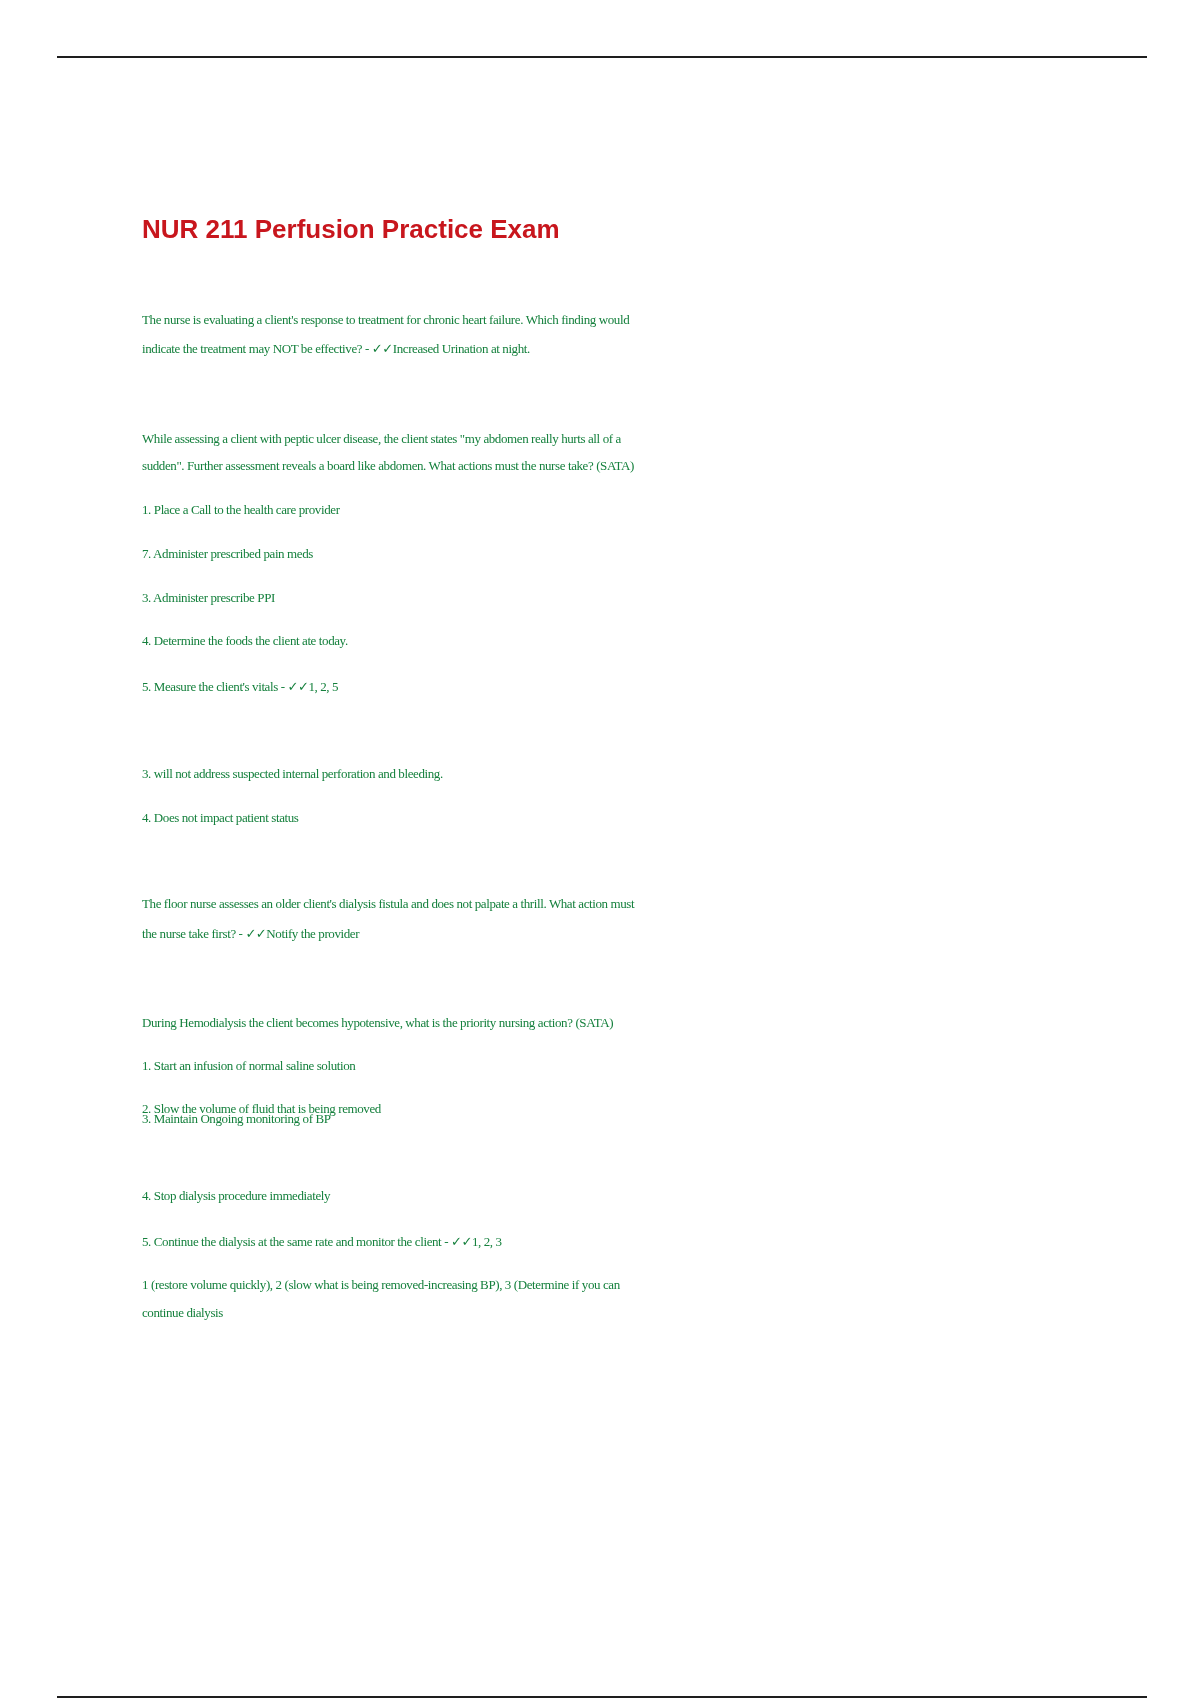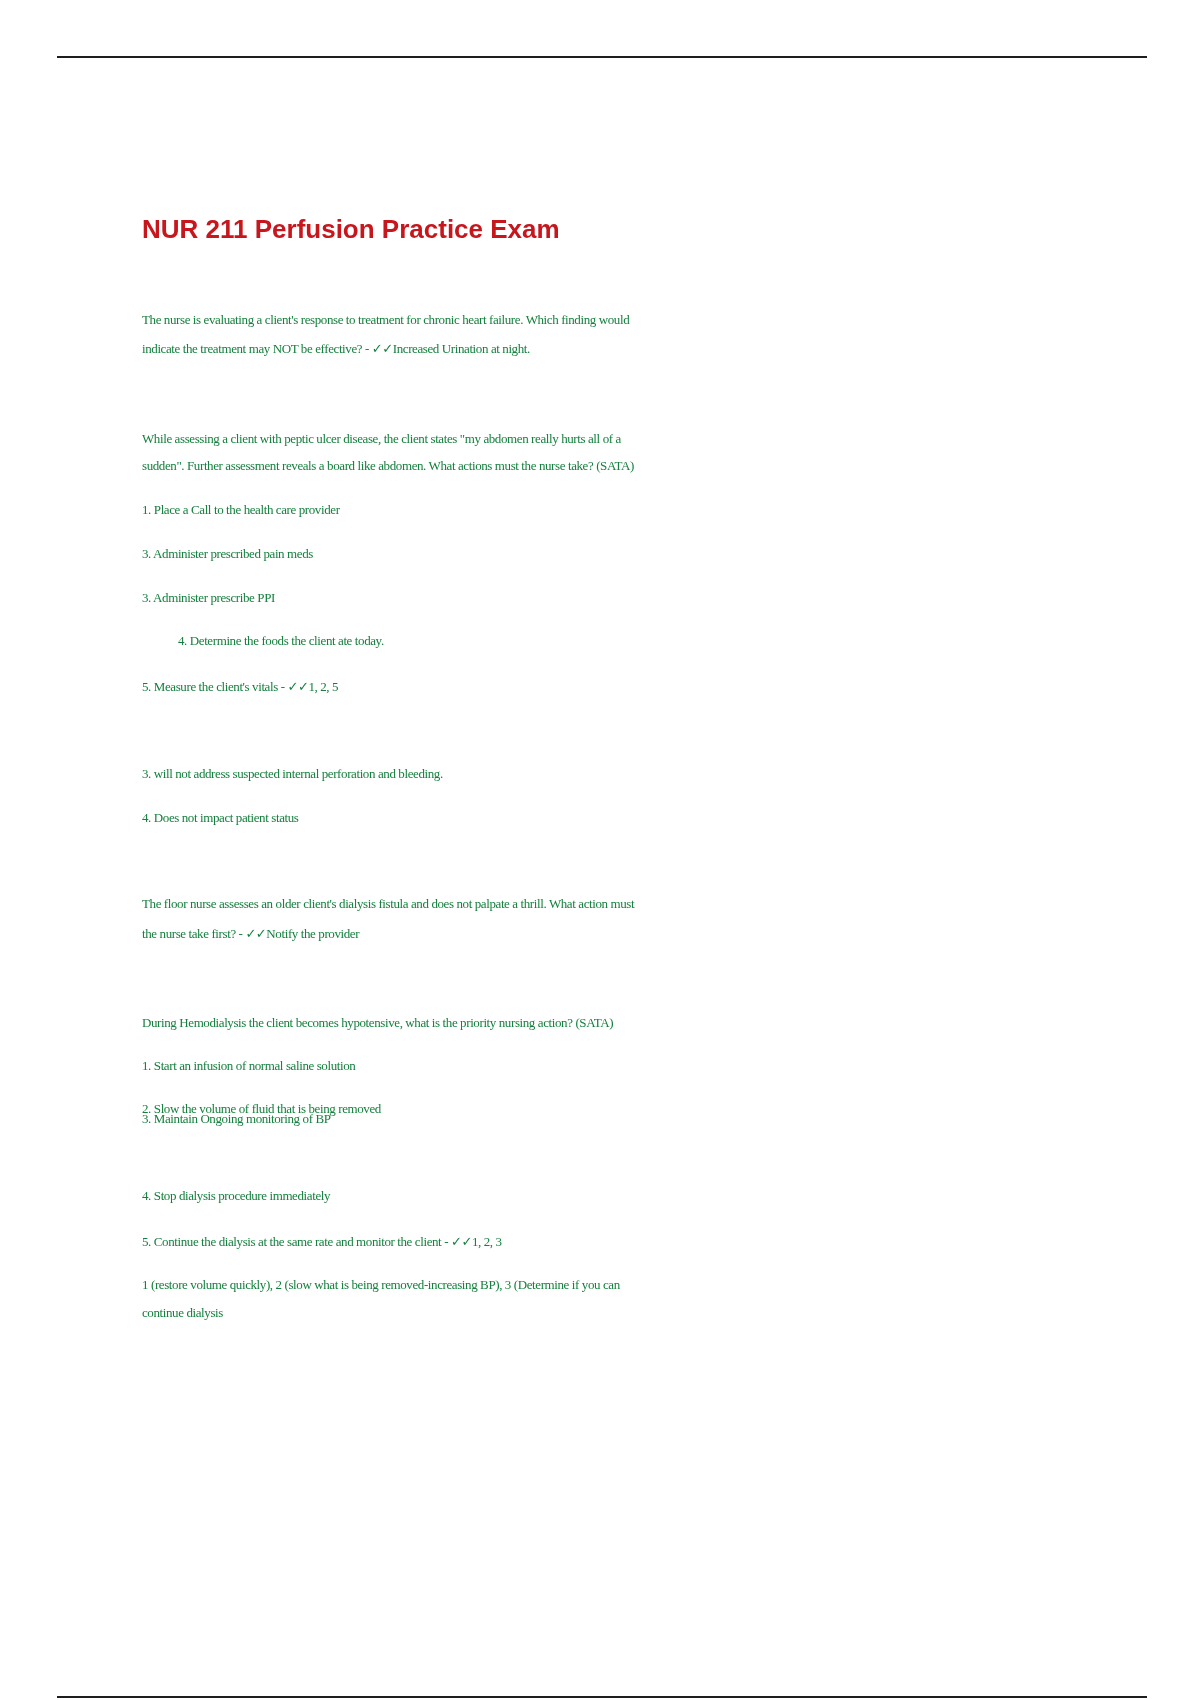--- a/index.html
+++ b/index.html
@@ -36,26 +36,26 @@
 
 <div class="p" style="top:425px; line-height:27px;">
   <span class="line">While assessing a client with peptic ulcer disease, the client states "my abdomen really hurts all of a</span>
   <span class="line">sudden". Further assessment reveals a board like abdomen. What actions must the nurse take? (SATA)</span>
 </div>
 
 <div class="p" style="top:495px;">
   <span class="line">1. Place a Call to the health care provider</span>
 </div>
 <div class="p" style="top:539px;">
-  <span class="line">3. Administer prescribed pain meds</span>
+  <span class="line">7. Administer prescribed pain meds</span>
 </div>
 <div class="p" style="top:583px;">
   <span class="line">3. Administer prescribe PPI</span>
 </div>
-<div class="p" style="top:626px;margin-left:36px;">
+<div class="p" style="top:626px;">
   <span class="line">4. Determine the foods the client ate today.</span>
 </div>
 <div class="p" style="top:672px;">
   <span class="line">5. Measure the client's vitals - ✓✓1, 2, 5</span>
 </div>
 
 <div class="p" style="top:759px;">
   <span class="line">3. will not address suspected internal perforation and bleeding.</span>
 </div>
 <div class="p" style="top:803px;">

